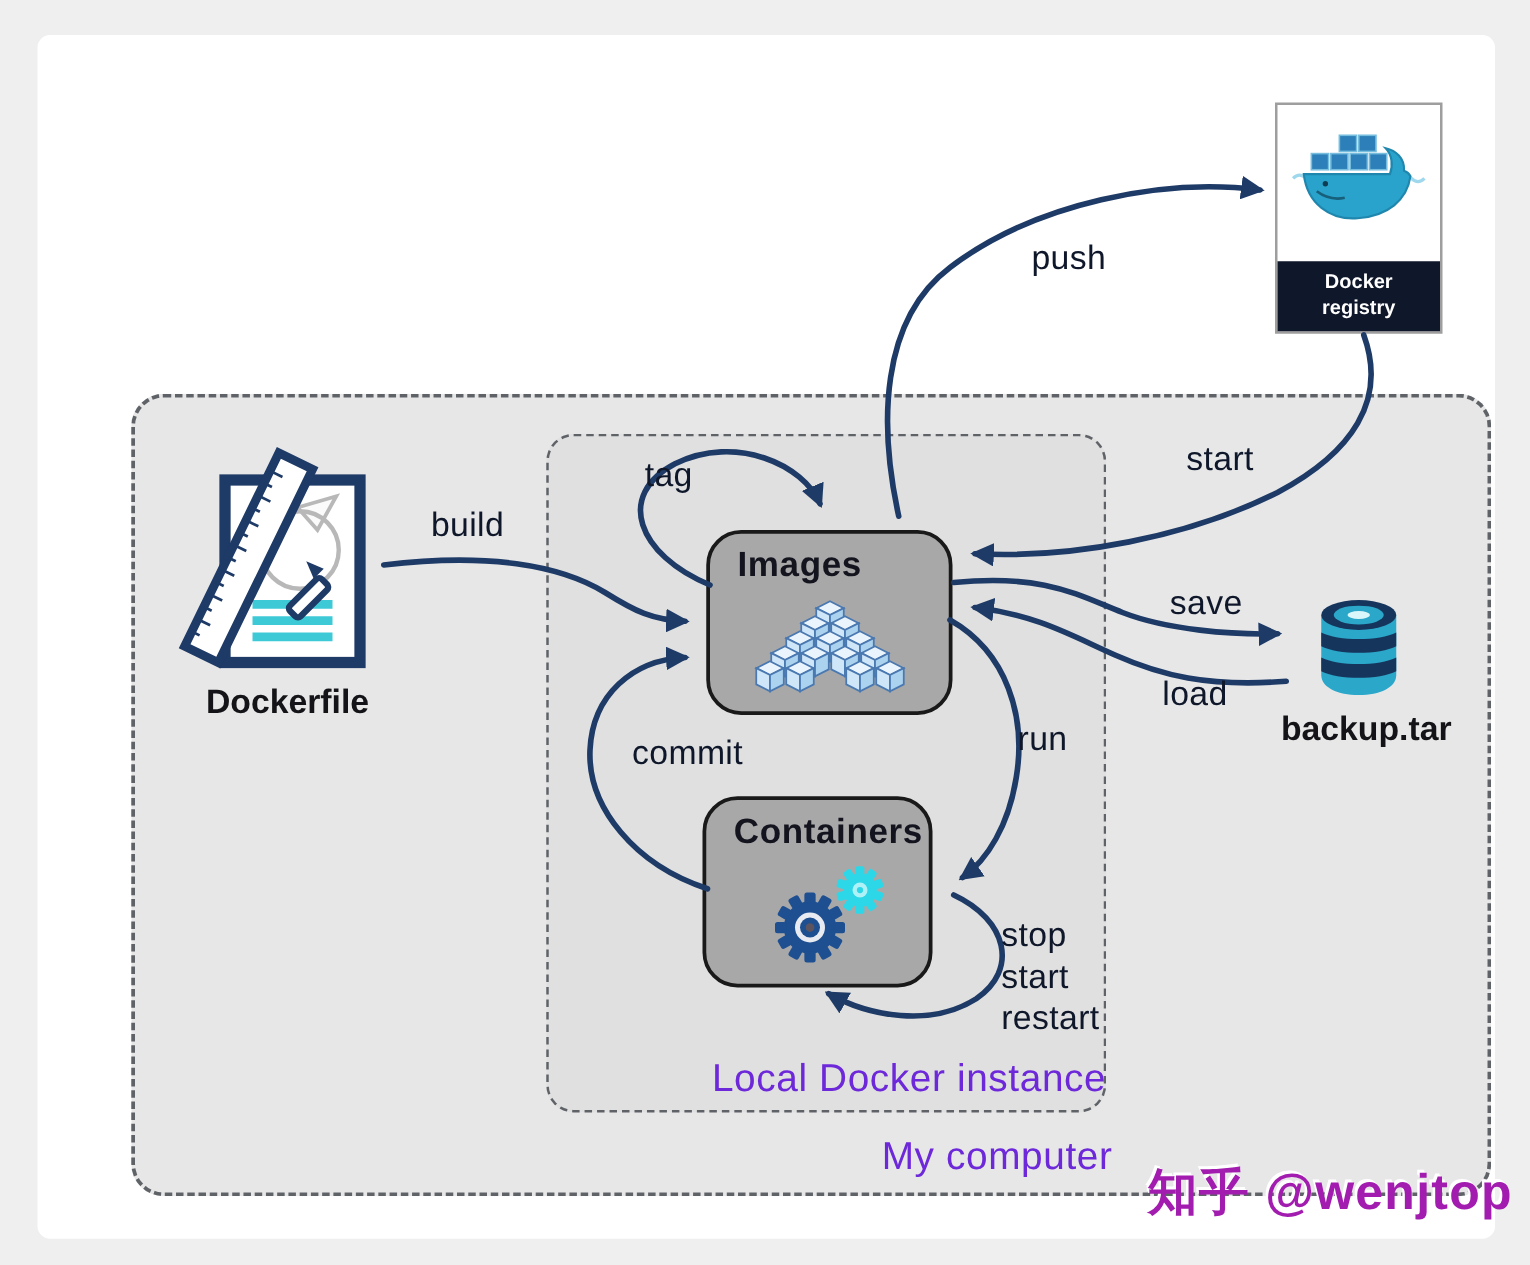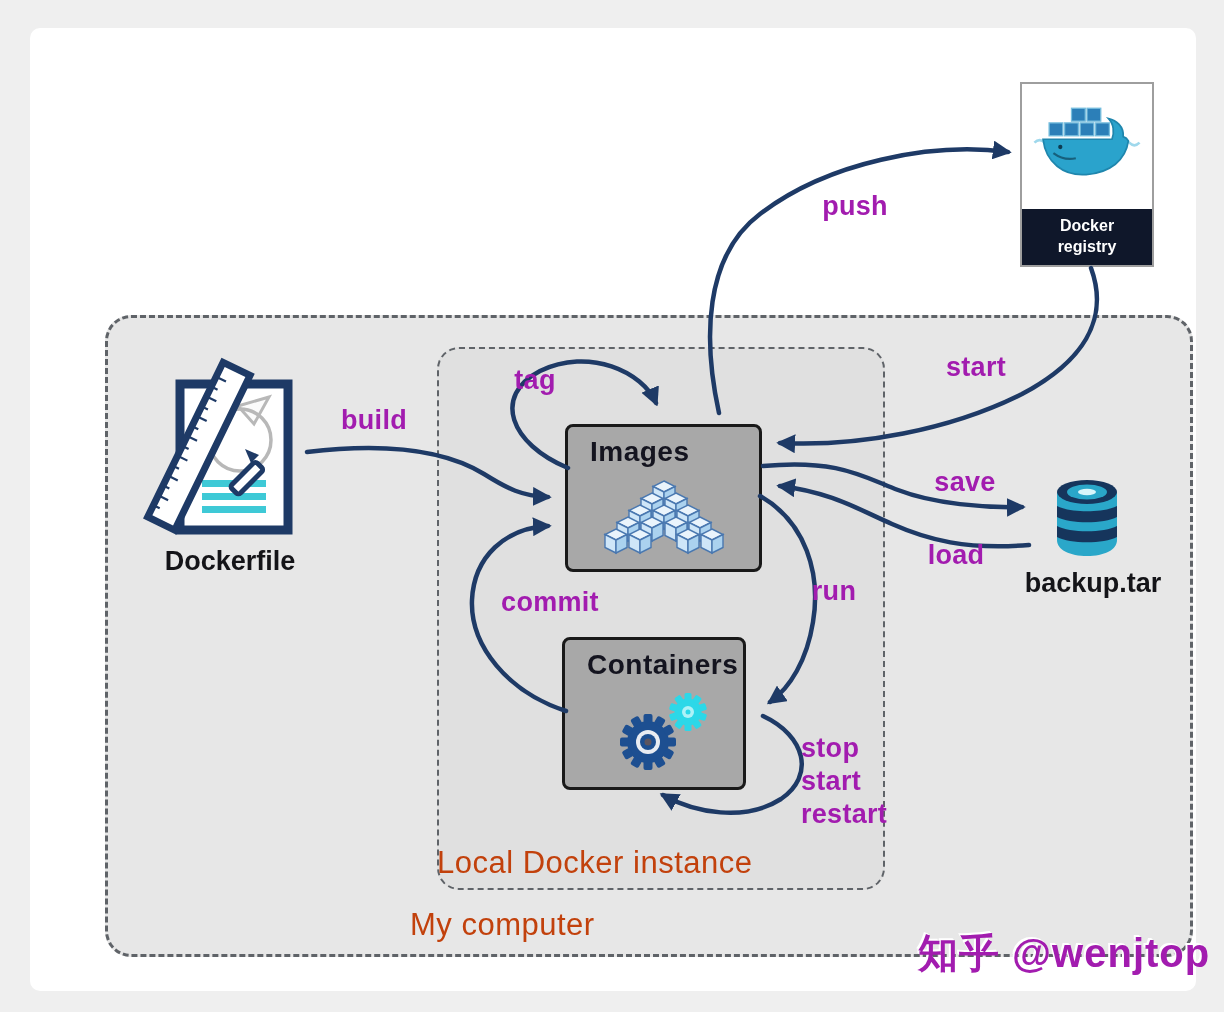--- a/index.html
+++ b/index.html
@@ -18,29 +18,29 @@
     left:105px;top:315px;width:1088px;height:642px;
     background:#e7e7e7;border:3px dashed #5f6368;border-radius:26px;
     box-sizing:border-box;
   }
   .group-inner{
     left:437px;top:347px;width:448px;height:543px;
     background:#e0e0e0;border:2px dashed #5f6368;border-radius:22px;
     box-sizing:border-box;
   }
   .group-label{
-    position:absolute;text-align:left;color:#c2410c;font-size:31px;
+    position:absolute;text-align:right;color:#6d28d9;font-size:31px;
     letter-spacing:0.5px;
   }
   .local-label{left:437px;top:845px;width:448px;}
   .computer-label{left:410px;top:907px;width:480px;}
   
   .node{
     position:absolute;background:#a8a8a8;border:3px solid #191919;
-    border-radius:8px;box-sizing:border-box;
+    border-radius:28px;box-sizing:border-box;
   }
   .node-images{left:565px;top:424px;width:197px;height:148px;}
   .node-containers{left:562px;top:637px;width:184px;height:153px;}
   .node-title{
     position:absolute;left:22px;top:9px;font-weight:700;font-size:28px;
     color:#14141f;letter-spacing:0.5px;
   }
   .cubes-svg{position:absolute;left:50%;bottom:5px;transform:translateX(-50%);}
   .gears-svg{position:absolute;left:0;top:0;}
   
@@ -48,21 +48,21 @@
     left:1020px;top:82px;width:134px;height:185px;background:#ffffff;
     border:2px solid #9e9e9e;box-sizing:border-box;display:flex;flex-direction:column;
   }
   .registry-art{flex:1;display:flex;align-items:center;justify-content:center;}
   .registry-band{
     height:56px;background:#0f172a;color:#ffffff;font-weight:700;font-size:16px;
     text-align:center;line-height:21px;padding-top:6px;box-sizing:border-box;
   }
   
   .lbl{
-    position:absolute;font-weight:700;font-size:27px;color:#a21caf;
+    position:absolute;font-weight:400;font-size:27px;color:#0f172a;
     text-align:center;letter-spacing:0.3px;
   }
   .lbl-build{left:330px;top:405px;width:88px;}
   .lbl-tag{left:500px;top:365px;width:70px;}
   .lbl-push{left:815px;top:191px;width:80px;}
   .lbl-pull{left:940px;top:352px;width:72px;}
   .lbl-save{left:926px;top:467px;width:78px;}
   .lbl-load{left:918px;top:540px;width:76px;}
   .lbl-run{left:800px;top:576px;width:68px;}
   .lbl-commit{left:494px;top:587px;width:112px;}

